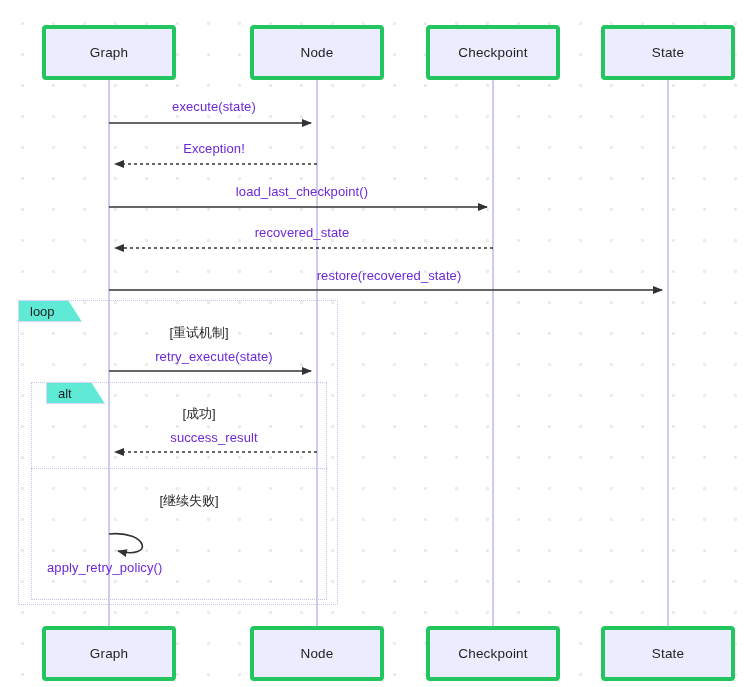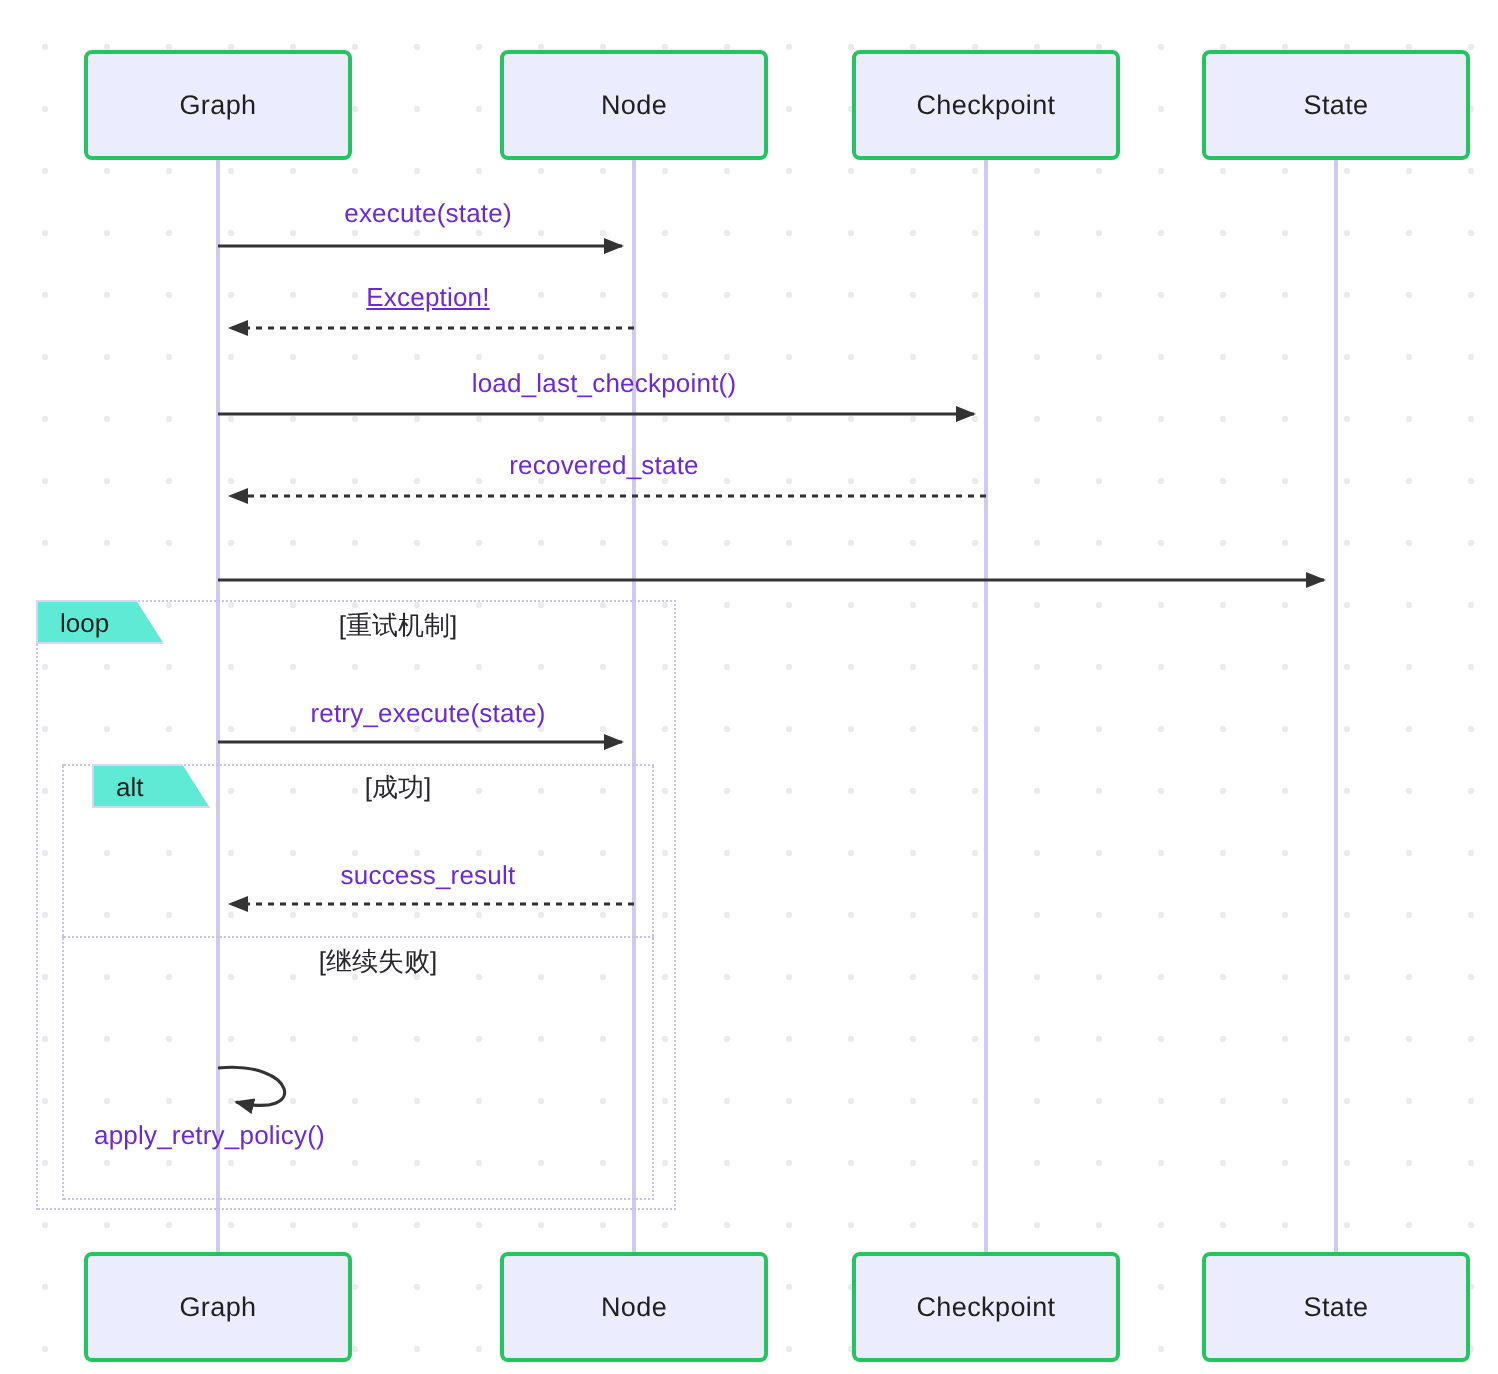--- a/index.html
+++ b/index.html
@@ -21,21 +21,21 @@
     position: absolute;
     left: 0;
     top: 0;
     width: 749px;
     height: 687px;
   }
   .participant-box {
     position: absolute;
     box-sizing: border-box;
     background: #ECECFF;
-    border: 2px solid #22c55e;
+    border: 4px solid #22c55e;
     border-radius: 4px;
     display: flex;
     align-items: center;
     justify-content: center;
     font-size: 13.5px;
     color: #1f1f1f;
     letter-spacing: 0.2px;
   }
   .lifeline {
     position: absolute;
@@ -79,20 +79,21 @@
     color: #1f1f1f;
     box-sizing: border-box;
     clip-path: polygon(0 0, calc(100% - 14px) 0, 100% 100%, 0 100%);
   }
   .cond-label {
     position: absolute;
     font-size: 13px;
     color: #27272b;
     white-space: nowrap;
     transform: translateX(-50%);
+    margin-top: 20px;
   }
   svg.arrows {
     position: absolute;
     left: 0;
     top: 0;
     width: 749px;
     height: 687px;
     pointer-events: none;
   }
 </style>
@@ -156,20 +157,21 @@
     <line x1="317" y1="164" x2="115" y2="164" stroke="#333333" stroke-width="1.6" stroke-dasharray="3,3" marker-end="url(#ahead)"></line>
     <line x1="109" y1="207" x2="487" y2="207" stroke="#333333" stroke-width="1.6" marker-end="url(#ahead)"></line>
     <line x1="493" y1="248" x2="115" y2="248" stroke="#333333" stroke-width="1.6" stroke-dasharray="3,3" marker-end="url(#ahead)"></line>
     <line x1="109" y1="290" x2="662" y2="290" stroke="#333333" stroke-width="1.6" marker-end="url(#ahead)"></line>
     <line x1="109" y1="371" x2="311" y2="371" stroke="#333333" stroke-width="1.6" marker-end="url(#ahead)"></line>
     <line x1="317" y1="452" x2="115" y2="452" stroke="#333333" stroke-width="1.6" stroke-dasharray="3,3" marker-end="url(#ahead)"></line>
     <path d="M109,534 C148,530 155,560 118,551" fill="none" stroke="#333333" stroke-width="1.6" marker-end="url(#ahead)"></path>
   </svg>
 
   <div class="msg-label" style="left:214px; top:99px;">execute(state)</div>
-  <div class="msg-label" style="left:214px; top:141px;text-decoration:underline;">Exception!</div>
+  <div class="msg-label" style="left:214px; top:141px;">Exception!</div>
   <div class="msg-label" style="left:302px; top:184px;text-align:center;">load_last_checkpoint()</div>
   <div class="msg-label" style="left:302px; top:225px;">recovered_state</div>
+  <div class="msg-label" style="left:389px; top:268px;">restore(recovered_state)</div>
   <div class="msg-label" style="left:214px; top:349px;">retry_execute(state)</div>
   <div class="msg-label" style="left:214px; top:430px;">success_result</div>
   <div class="msg-label left-anchor" style="left:47px; top:512px;">apply_retry_policy()</div>
 
 </div>
 
 </body></html>

